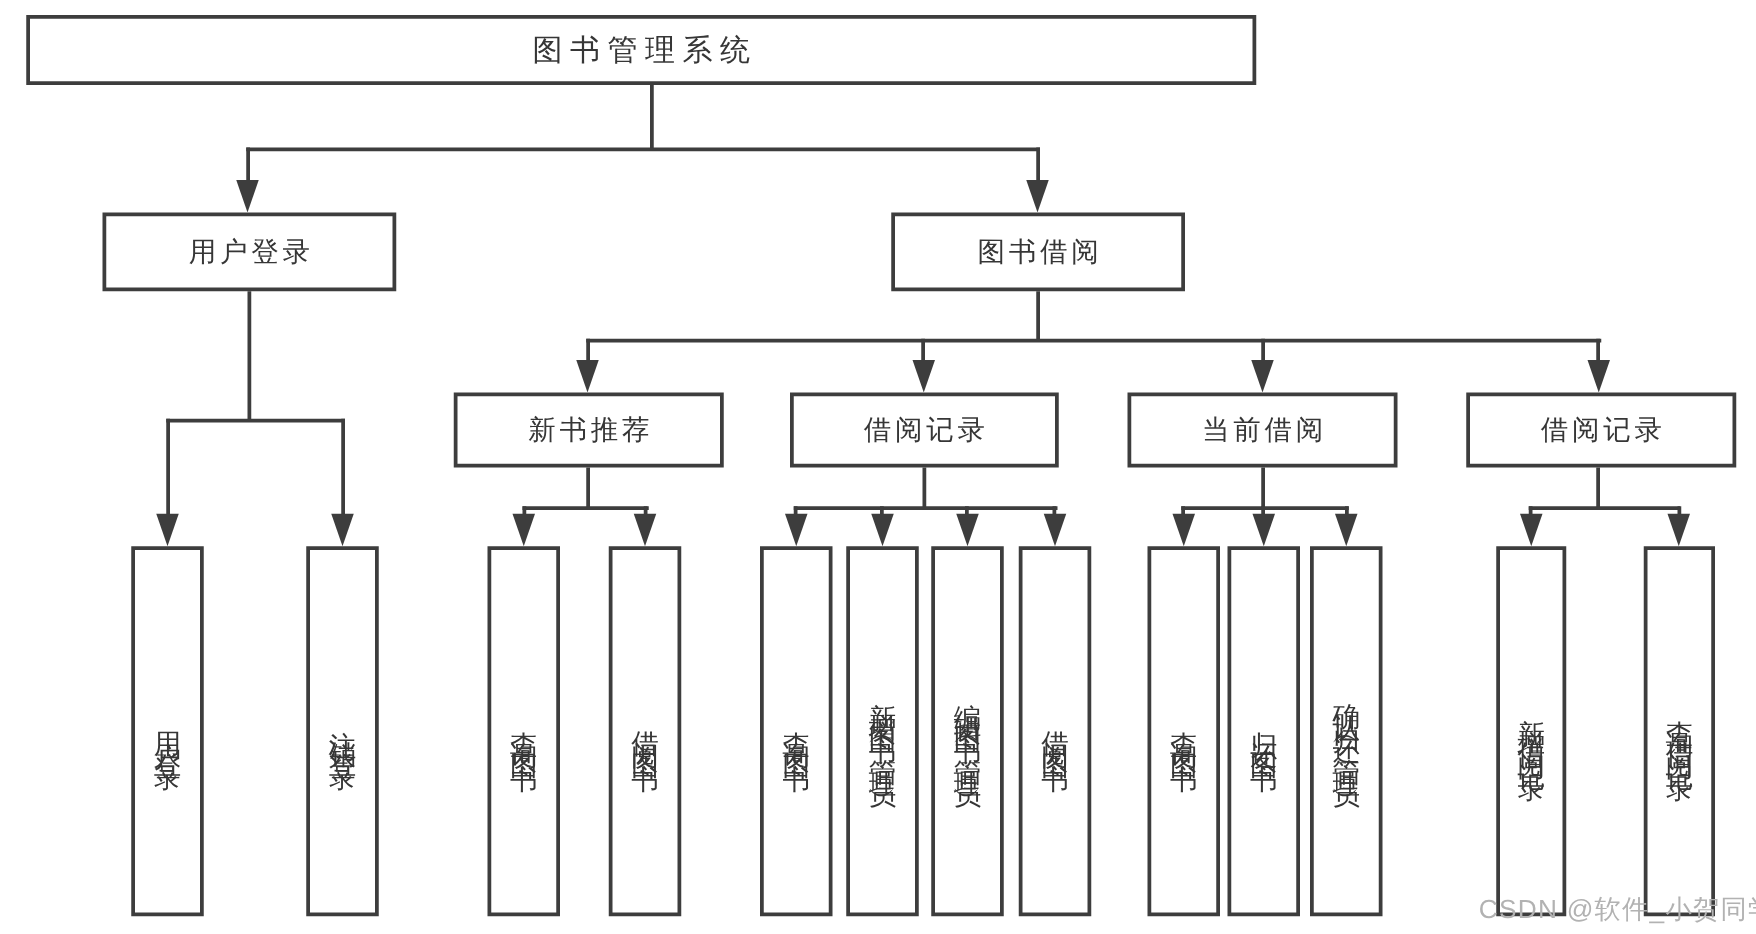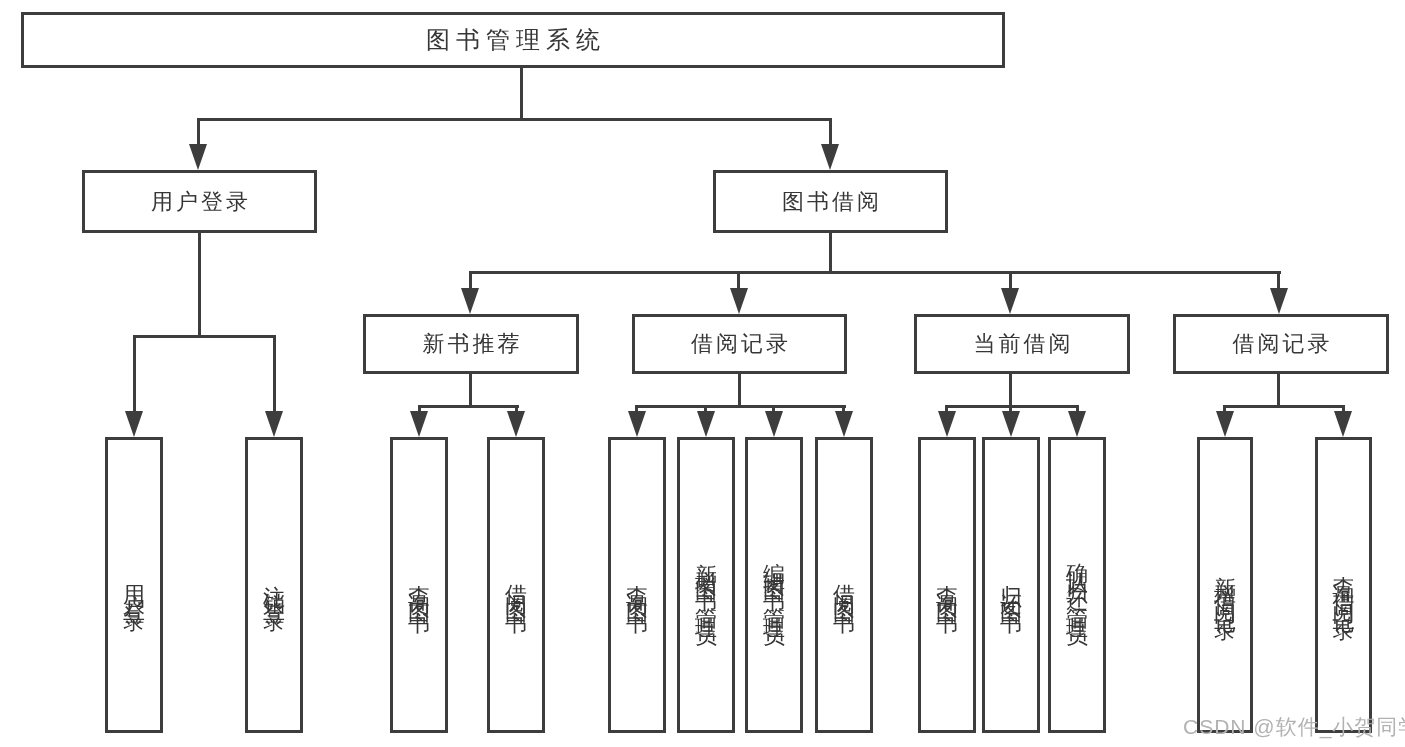--- a/index.html
+++ b/index.html
@@ -98,21 +98,21 @@
   <div class="vline" style="left:737px;  top:271px; height:20px;"></div>
   <div class="vline" style="left:1009px; top:271px; height:20px;"></div>
   <div class="vline" style="left:1277px; top:271px; height:20px;"></div>
   <div class="arrow" style="left:461px;  top:288px;"></div>
   <div class="arrow" style="left:730px;  top:288px;"></div>
   <div class="arrow" style="left:1001px; top:288px;"></div>
   <div class="arrow" style="left:1270px; top:288px;"></div>
 
   <div class="box" style="left:363px; top:314px; width:216px; height:60px;">新书推荐</div>
   <div class="box" style="left:632px; top:314px; width:215px; height:60px;">借阅记录</div>
-  <div class="box" style="left:902px; top:314px; width:216px; height:60px;margin-left:12px;">当前借阅</div>
+  <div class="box" style="left:902px; top:314px; width:216px; height:60px;">当前借阅</div>
   <div class="box" style="left:1173px; top:314px; width:216px; height:60px;">借阅记录</div>
 
   <div class="vline" style="left:469px; top:374px; height:33px;"></div>
   <div class="hline" style="left:418px; top:405px; width:101px;"></div>
   <div class="vline" style="left:418px; top:405px; height:9px;"></div>
   <div class="vline" style="left:515px; top:405px; height:9px;"></div>
   <div class="arrow" style="left:410px; top:411px;"></div>
   <div class="arrow" style="left:507px; top:411px;"></div>
 
   <div class="vline" style="left:738px; top:374px; height:33px;"></div>

